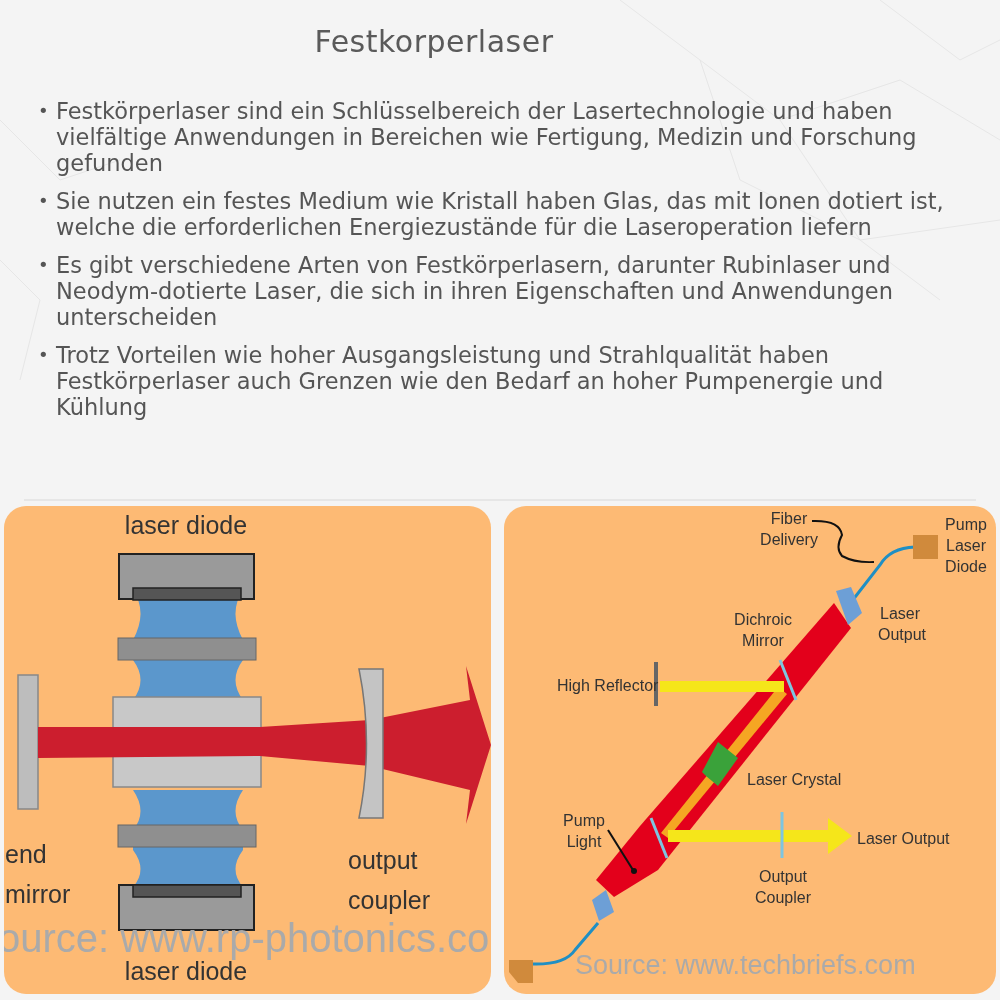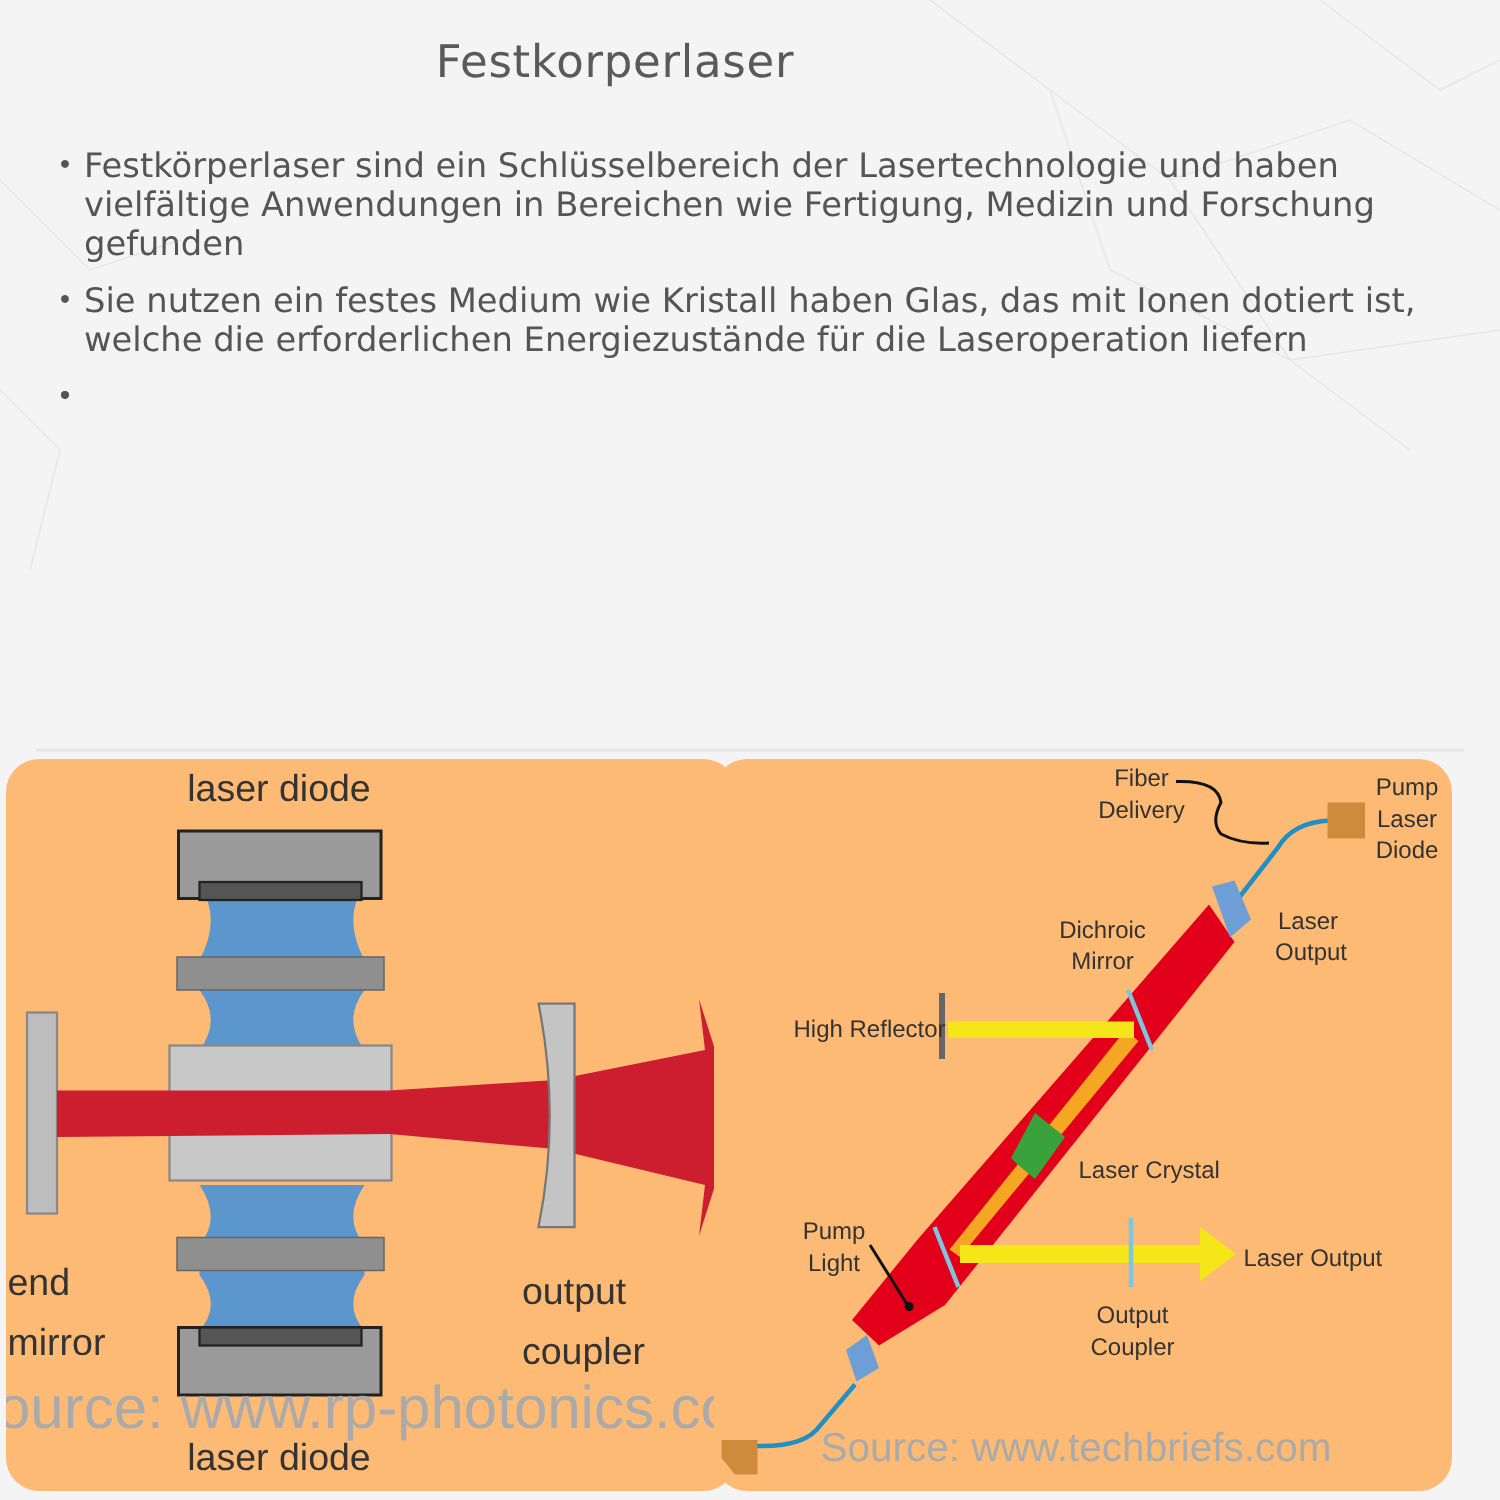--- a/index.html
+++ b/index.html
@@ -6,21 +6,21 @@
   body {
     width: 1000px; height: 1000px; overflow: hidden;
     background: #f4f4f4;
     font-family: "DejaVu Sans", sans-serif;
     color: #555555;
     position: relative;
   }
   .bg-lines { position: absolute; inset: 0; pointer-events: none; }
   .title {
     position: absolute; top: 24px; left: 0; width: 820px;
-    text-align: center; font-size: 30px; color: #5a5a5a; letter-spacing: 0.5px;
+    text-align: center; font-size: 30px; color: #5a5a5a; letter-spacing: 0.5px; padding-left: 24px;
   }
   .bullets {
     position: absolute; top: 98px; left: 34px; width: 940px;
     margin: 0; padding: 0; list-style: none;
   }
   .bullets li {
     position: relative; padding-left: 22px;
     font-size: 22.5px; line-height: 26px; color: #555555;
     margin-bottom: 12px;
   }
@@ -29,21 +29,21 @@
   }
   .divider {
     position: absolute; top: 499px; left: 24px; width: 952px; height: 2px;
     background: #e6e6e6;
   }
   .panel {
     position: absolute; top: 506px; background: #fdba74; border-radius: 22px;
     overflow: hidden;
   }
   .panel-left { left: 4px; width: 487px; height: 488px; }
-  .panel-right { left: 476px; width: 492px; height: 488px; }
+  .panel-right { left: 504px; width: 492px; height: 488px; }
   .panel svg { position: absolute; left: 0; top: 0; }
   .lbl { font-family: "Liberation Sans", sans-serif; fill: #333333; }
   .src { font-family: "Liberation Sans", sans-serif; fill: #aaaaaa; }
 </style>
 </head>
 <body>
 
 <svg class="bg-lines" width="1000" height="1000">
   <g stroke="#e6e6e6" stroke-width="1" fill="none">
     <path d="M620 0 L700 60 L780 120 L900 80 L1000 140"></path>
@@ -53,22 +53,22 @@
     <path d="M880 0 L960 60 L1000 40"></path>
     <path d="M0 260 L40 300 L20 380"></path>
   </g>
 </svg>
 
 <div class="title">Festkorperlaser</div>
 
 <ul class="bullets">
   <li><span class="dot">•</span><span>Festkörperlaser sind ein Schlüsselbereich der Lasertechnologie und haben vielfältige Anwendungen in Bereichen wie Fertigung, Medizin und Forschung gefunden</span></li>
   <li><span class="dot">•</span><span>Sie nutzen ein festes Medium wie Kristall haben Glas, das mit Ionen dotiert ist, welche die erforderlichen Energiezustände für die Laseroperation liefern</span></li>
-  <li><span class="dot">•</span></li>
-  <li><span class="dot">•</span></li>
+  <li><span class="dot">•</span><span>Es gibt verschiedene Arten von Festkörperlasern, darunter Rubinlaser und Neodym-dotierte Laser, die sich in ihren Eigenschaften und Anwendungen unterscheiden</span></li>
+  <li><span class="dot">•</span><span>Trotz Vorteilen wie hoher Ausgangsleistung und Strahlqualität haben Festkörperlaser auch Grenzen wie den Bedarf an hoher Pumpenergie und Kühlung</span></li>
 </ul>
 
 <div class="divider"></div>
 
 <div class="panel panel-left">
   <svg width="487" height="488" viewBox="4 506 487 488">
 
     <path d="M133 590 L243 590 Q228 612 243 640 L243 660 Q228 680 243 700 L133 700 Q148 680 133 660 L133 640 Q148 612 133 590 Z" fill="#5b97cc"></path>
     <path d="M133 790 L243 790 Q228 812 243 830 L243 850 Q228 870 243 887 L133 887 Q148 870 133 850 L133 830 Q148 812 133 790 Z" fill="#5b97cc"></path>
 

